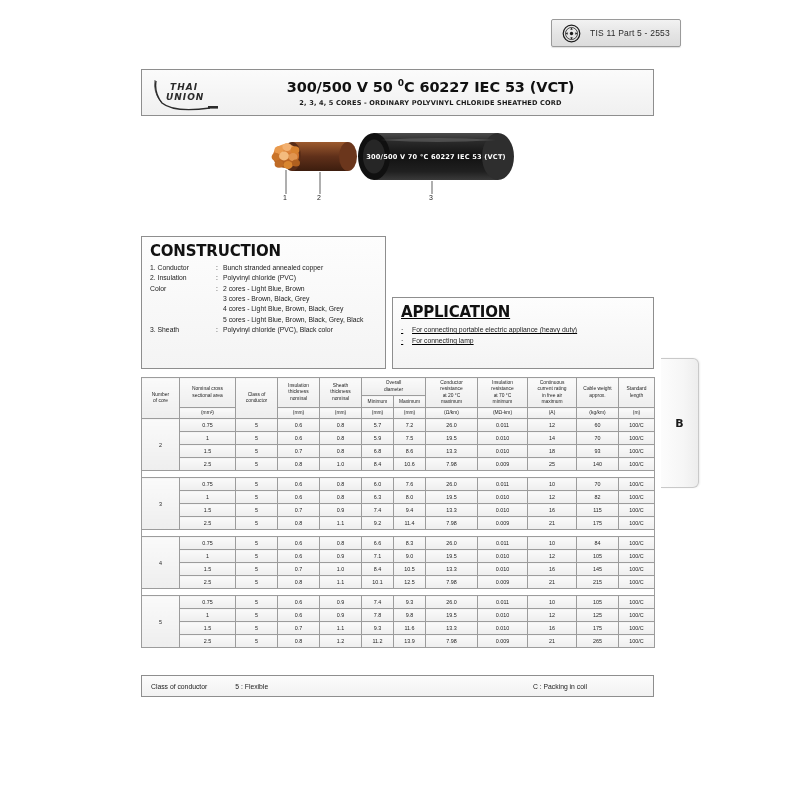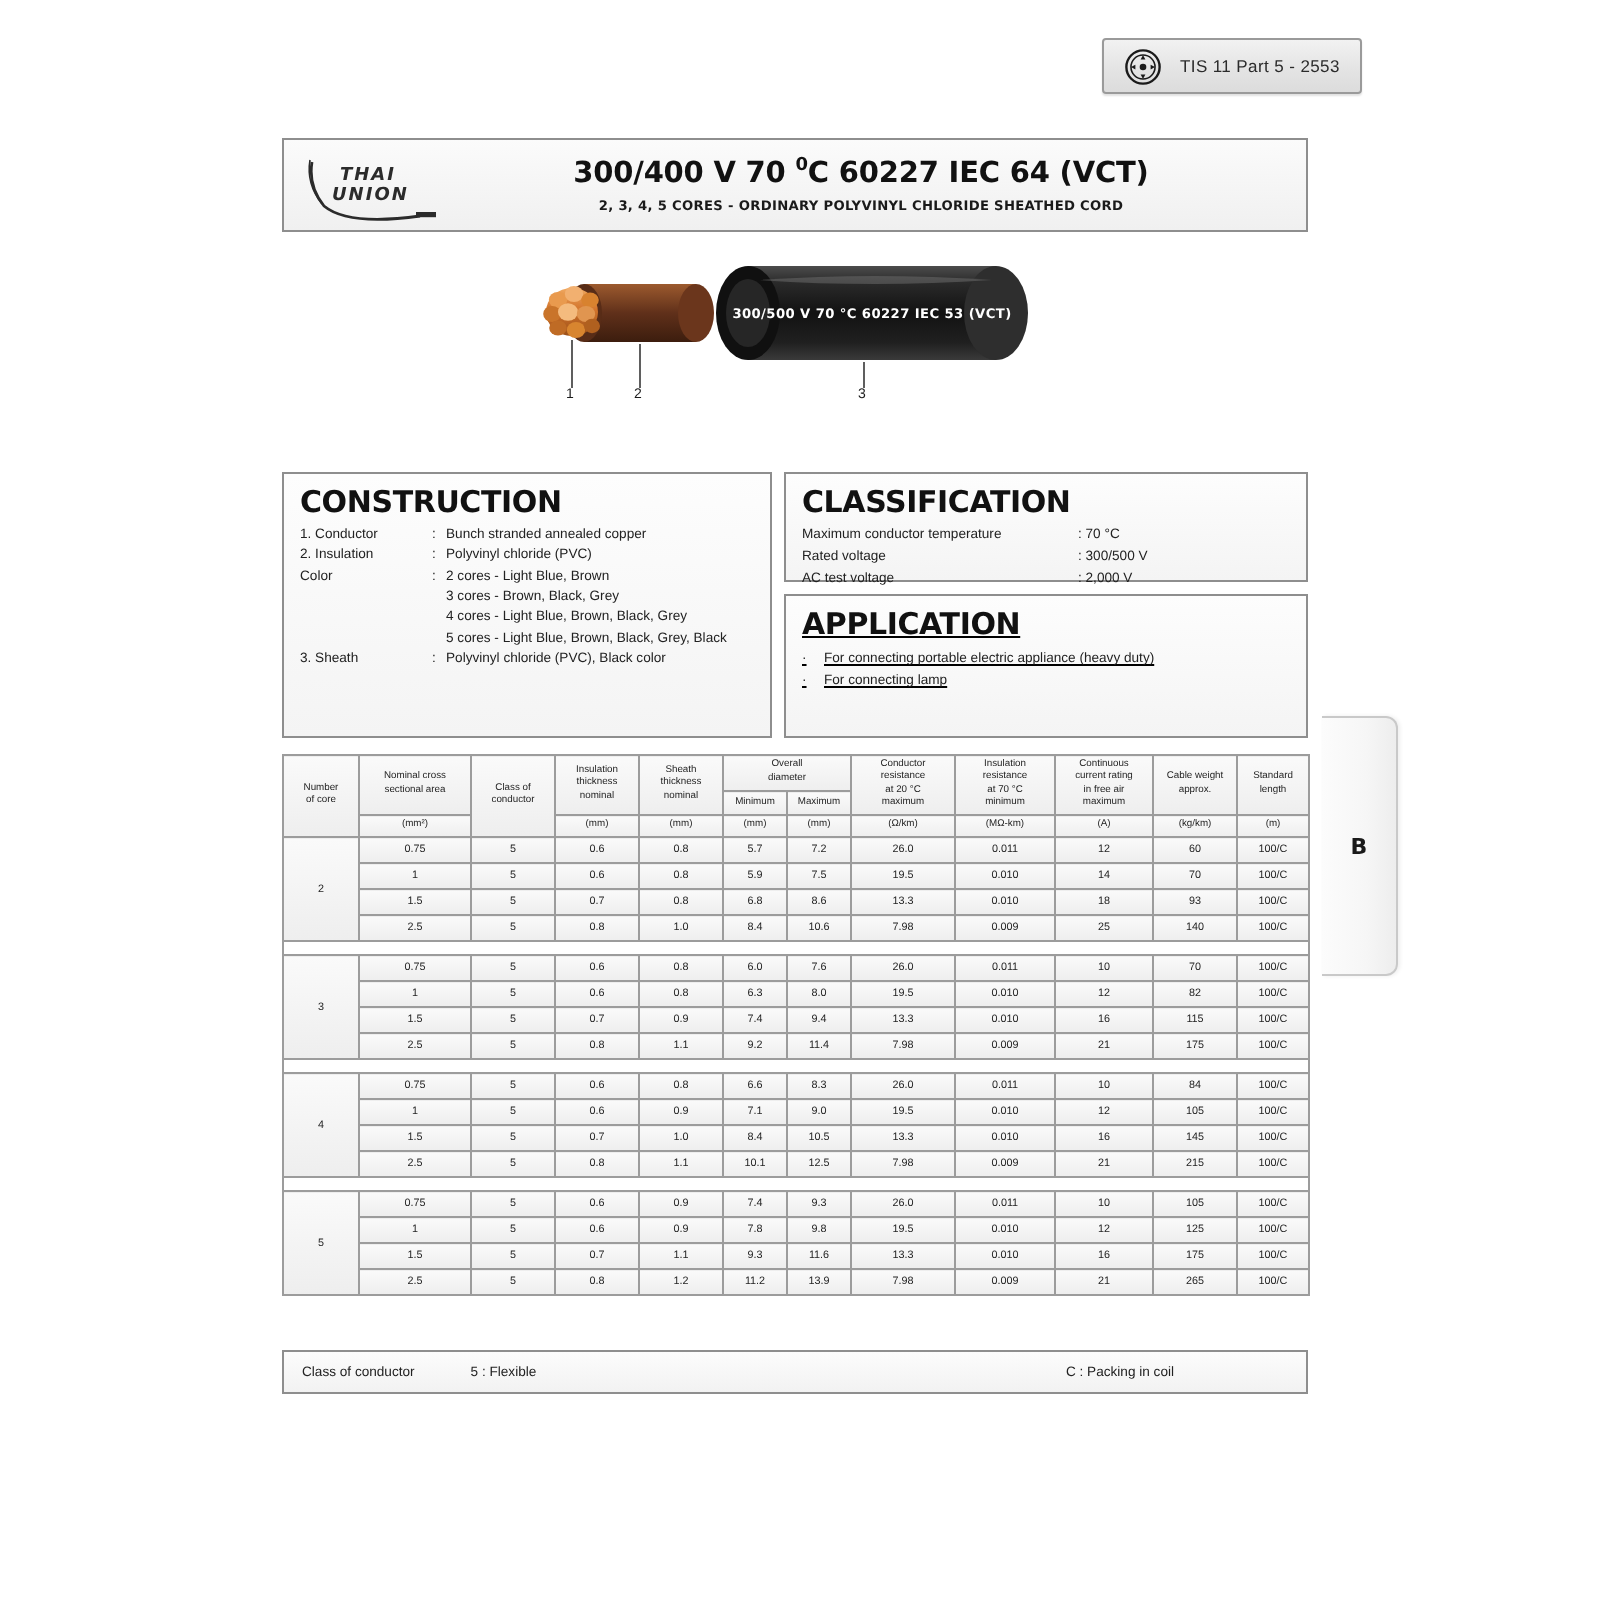--- a/index.html
+++ b/index.html
@@ -170,21 +170,21 @@
     <div class="logo-box">
       <svg class="logo-svg" viewBox="0 0 86 40">
         <path d="M4 8 Q2 20 10 30 Q22 40 58 35" fill="none" stroke="#2b2b2b" stroke-width="1.4"></path>
         <path d="M3 7 Q1 19 9 29" fill="none" stroke="#2b2b2b" stroke-width="0.8"></path>
         <text x="18" y="17" font-family="DejaVu Sans, sans-serif" font-size="9" font-weight="bold" font-style="italic" fill="#2b2b2b" letter-spacing="1">THAI</text>
         <text x="14" y="27" font-family="DejaVu Sans, sans-serif" font-size="9" font-weight="bold" font-style="italic" fill="#2b2b2b" letter-spacing="1">UNION</text>
         <rect x="56" y="33" width="10" height="2.6" fill="#2b2b2b"></rect>
       </svg>
     </div>
     <div class="title-center">
-      <div class="title-main"><span>300/400 V 70 </span><sup>0</sup><span>C 60227 IEC 64 (VCT)</span></div>
+      <div class="title-main"><span>300/500 V 50 </span><sup>0</sup><span>C 60227 IEC 53 (VCT)</span></div>
       <div class="title-sub">2, 3, 4, 5 CORES - ORDINARY POLYVINYL CHLORIDE SHEATHED CORD</div>
     </div>
   </div>
 
   <div class="cable-wrap">
     <svg class="cable-svg" viewBox="0 0 256 62">
       <defs>
         <linearGradient id="sheathGrad" x1="0" y1="0" x2="0" y2="1">
           <stop offset="0%" stop-color="#4c4c4c"></stop>
           <stop offset="18%" stop-color="#2a2a2a"></stop>
@@ -280,37 +280,20 @@
         <span class="cons-value">5 cores - Light Blue, Brown, Black, Grey, Black</span>
       </div>
       <div class="cons-row">
         <span class="cons-label">3. Sheath</span>
         <span class="cons-colon">:</span>
         <span class="cons-value">Polyvinyl chloride (PVC), Black color</span>
       </div>
     </div>
   </div>
 
-  <div class="info-box" id="classification-box">
-    <div class="box-title">CLASSIFICATION</div>
-    <div class="box-body">
-      <div class="cls-row">
-        <span class="cls-label">Maximum conductor temperature</span>
-        <span class="cls-value">: 70 °C</span>
-      </div>
-      <div class="cls-row">
-        <span class="cls-label">Rated voltage</span>
-        <span class="cls-value">: 300/500 V</span>
-      </div>
-      <div class="cls-row">
-        <span class="cls-label">AC test voltage</span>
-        <span class="cls-value">: 2,000 V</span>
-      </div>
-    </div>
-  </div>
 
   <div class="info-box" id="application-box">
     <div class="box-title">APPLICATION</div>
     <div class="box-body">
       <div class="app-row">
         <span class="app-bullet">·</span>
         <span>For connecting portable electric appliance (heavy duty)</span>
       </div>
       <div class="app-row">
         <span class="app-bullet">·</span>

